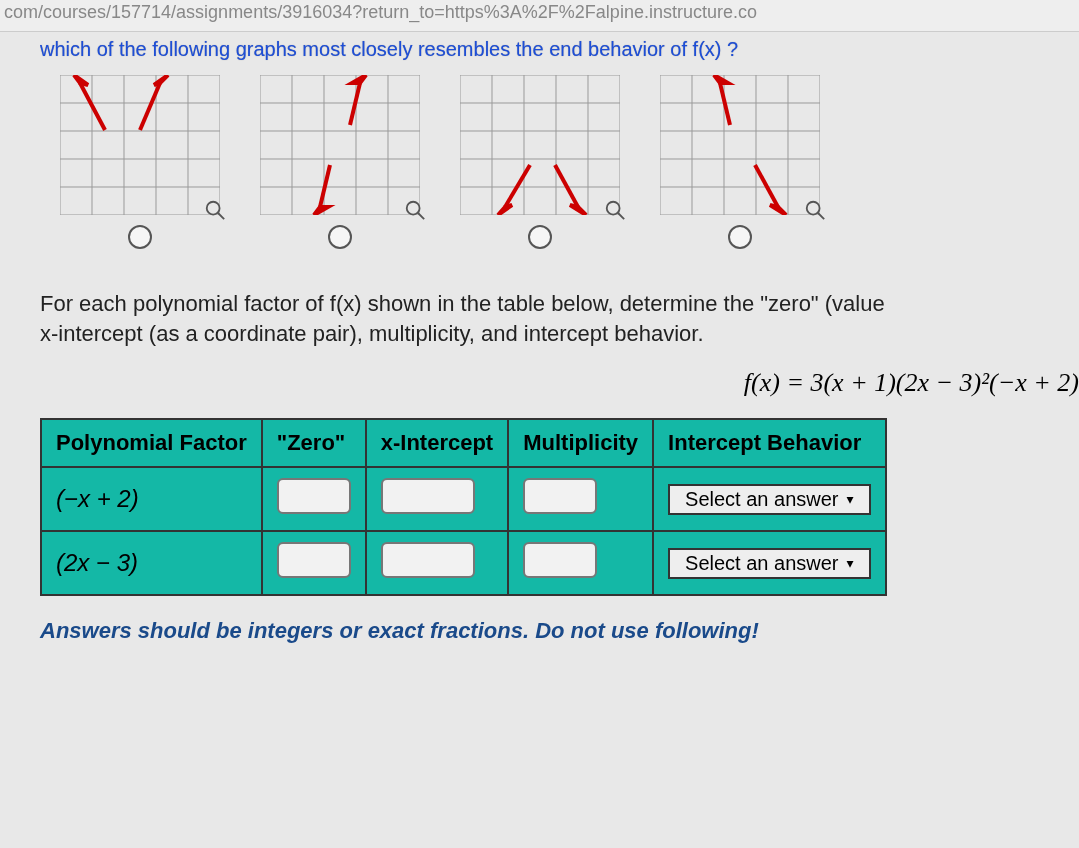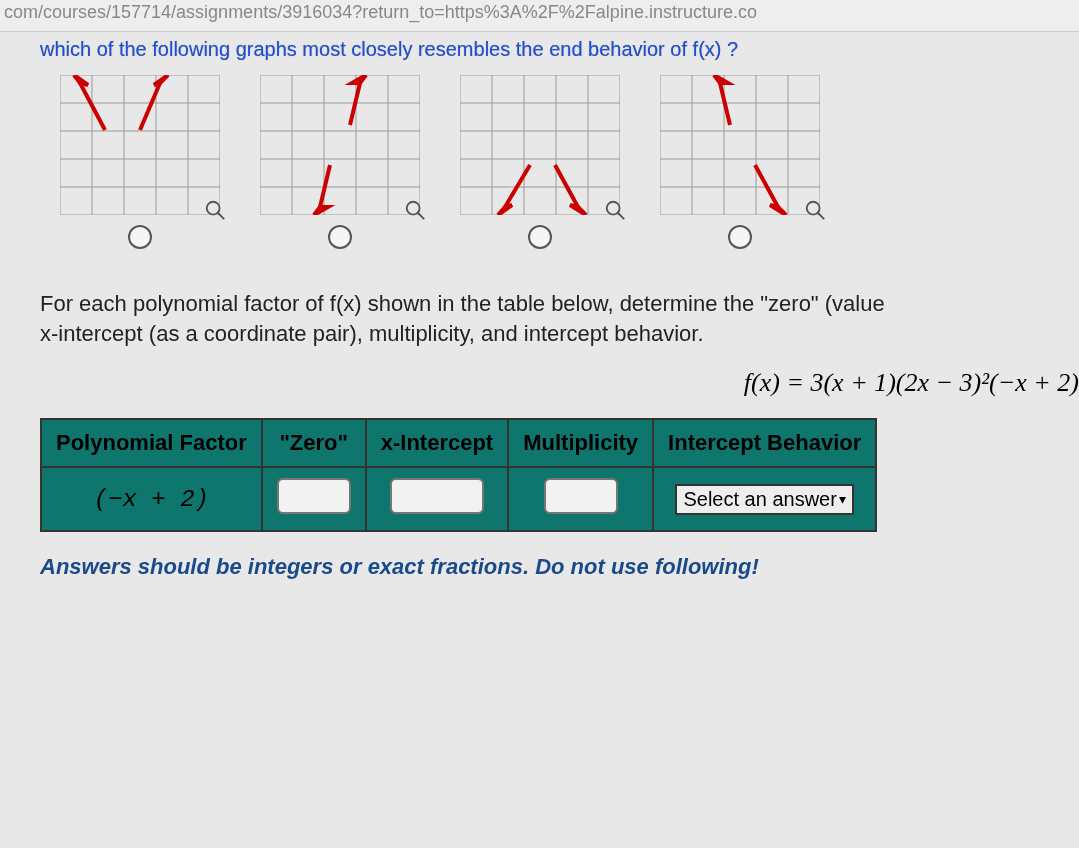--- a/index.html
+++ b/index.html
@@ -89,48 +89,48 @@
     text-align: right;
   }
   table {
     border-collapse: collapse;
     margin-top: 4px;
   }
   th, td {
     border: 2px solid #333;
     padding: 10px 14px;
     font-size: 22px;
-    text-align: center;
-    background: #0f766e;
+    text-align: left;
+    background: #14b8a6;
   }
   th {
     font-weight: bold;
   }
   .factor {
-    font-family: Liberation Mono, monospace;
+    font-family: Liberation Sans, sans-serif;
     font-style: italic;
     font-size: 24px;
   }
   .input-box {
     width: 70px;
     height: 32px;
     border: 2px solid #777;
     border-radius: 6px;
     background: #f2f2f2;
     display: inline-block;
   }
   .input-box.wide { width: 90px; }
   .select-box {
     border: 2px solid #333;
-    padding: 2px 6px;
+    padding: 2px 15px;
     font-size: 20px;
     background: #eee;
     display: inline-flex;
     align-items: center;
-    gap: 2px;
+    gap: 8px;
   }
   .chev { font-size: 14px; }
   .note {
     margin-top: 22px;
     font-style: italic;
     font-weight: bold;
     color: #1a4a8a;
     font-size: 22px;
   }
 </style>
@@ -296,18 +296,28 @@
     <tr>
       <td class="factor">(−x + 2)</td>
       <td><span class="input-box"></span></td>
       <td><span class="input-box wide"></span></td>
       <td><span class="input-box"></span></td>
       <td><span class="select-box">
               <span>Select an answer</span>
               <span class="chev">▾</span>
             </span></td>
     </tr>
+    <tr>
+      <td class="factor">(2x − 3)</td>
+      <td><span class="input-box"></span></td>
+      <td><span class="input-box wide"></span></td>
+      <td><span class="input-box"></span></td>
+      <td><span class="select-box">
+              <span>Select an answer</span>
+              <span class="chev">▾</span>
+            </span></td>
+    </tr>
   </tbody>
     </table>
 
   <div class="note">Answers should be integers or exact fractions. Do not use following!</div>
 
 </div>
 
 </body></html>

